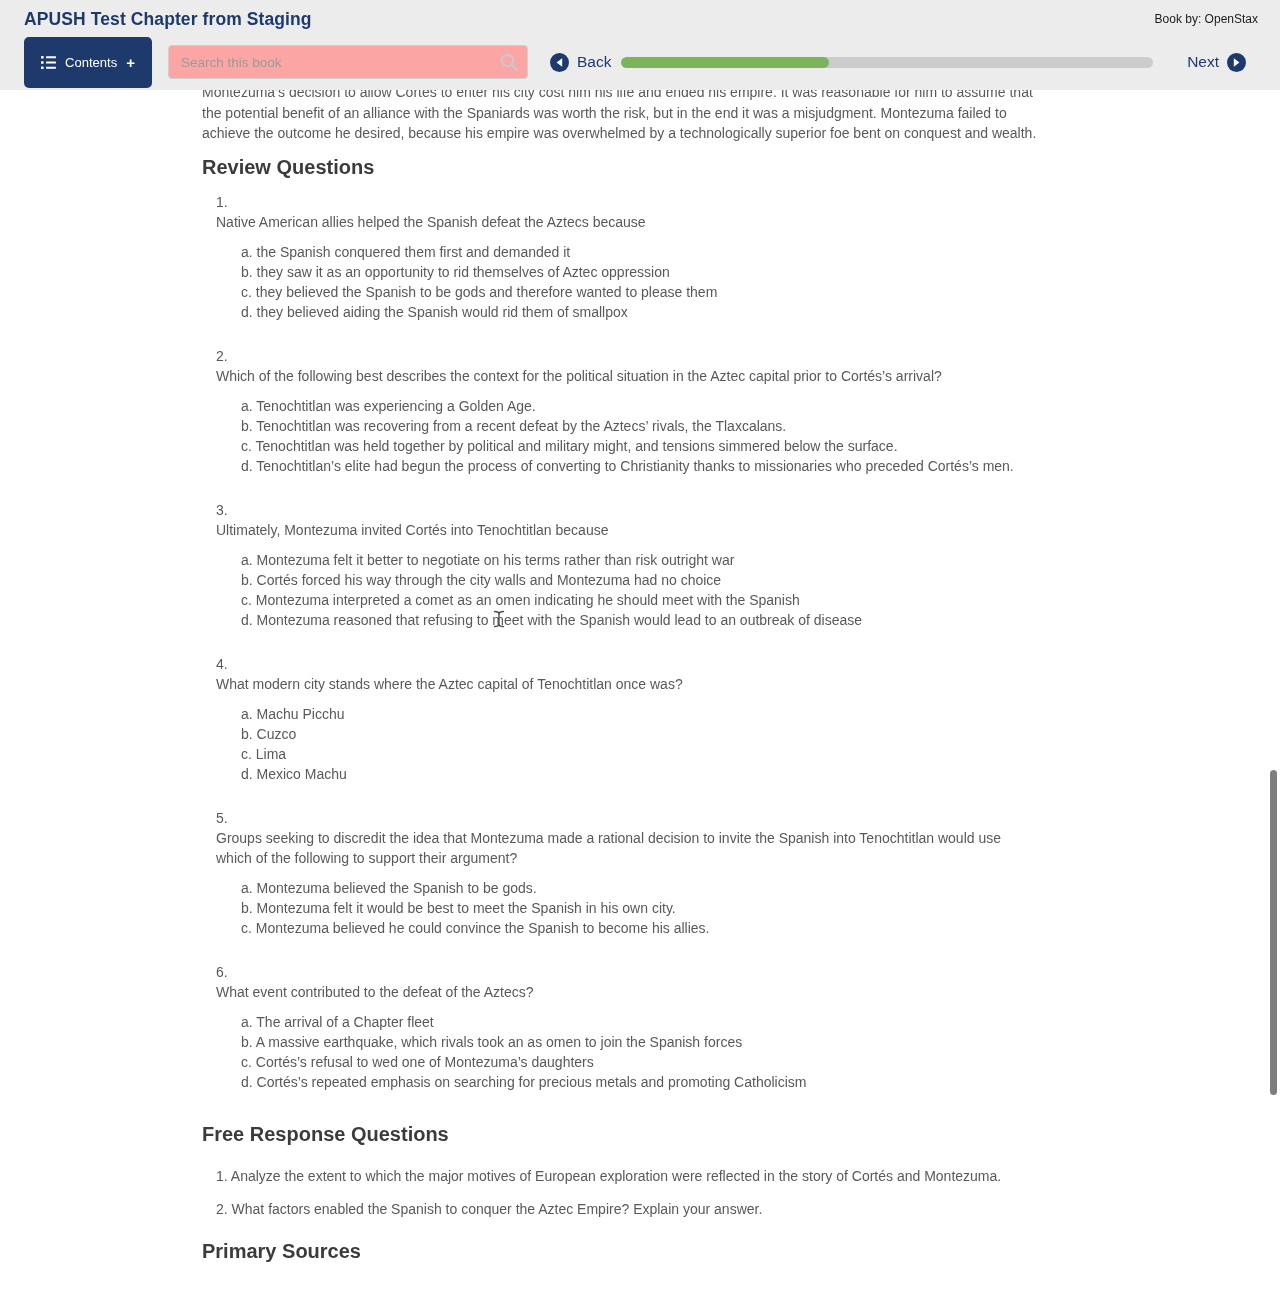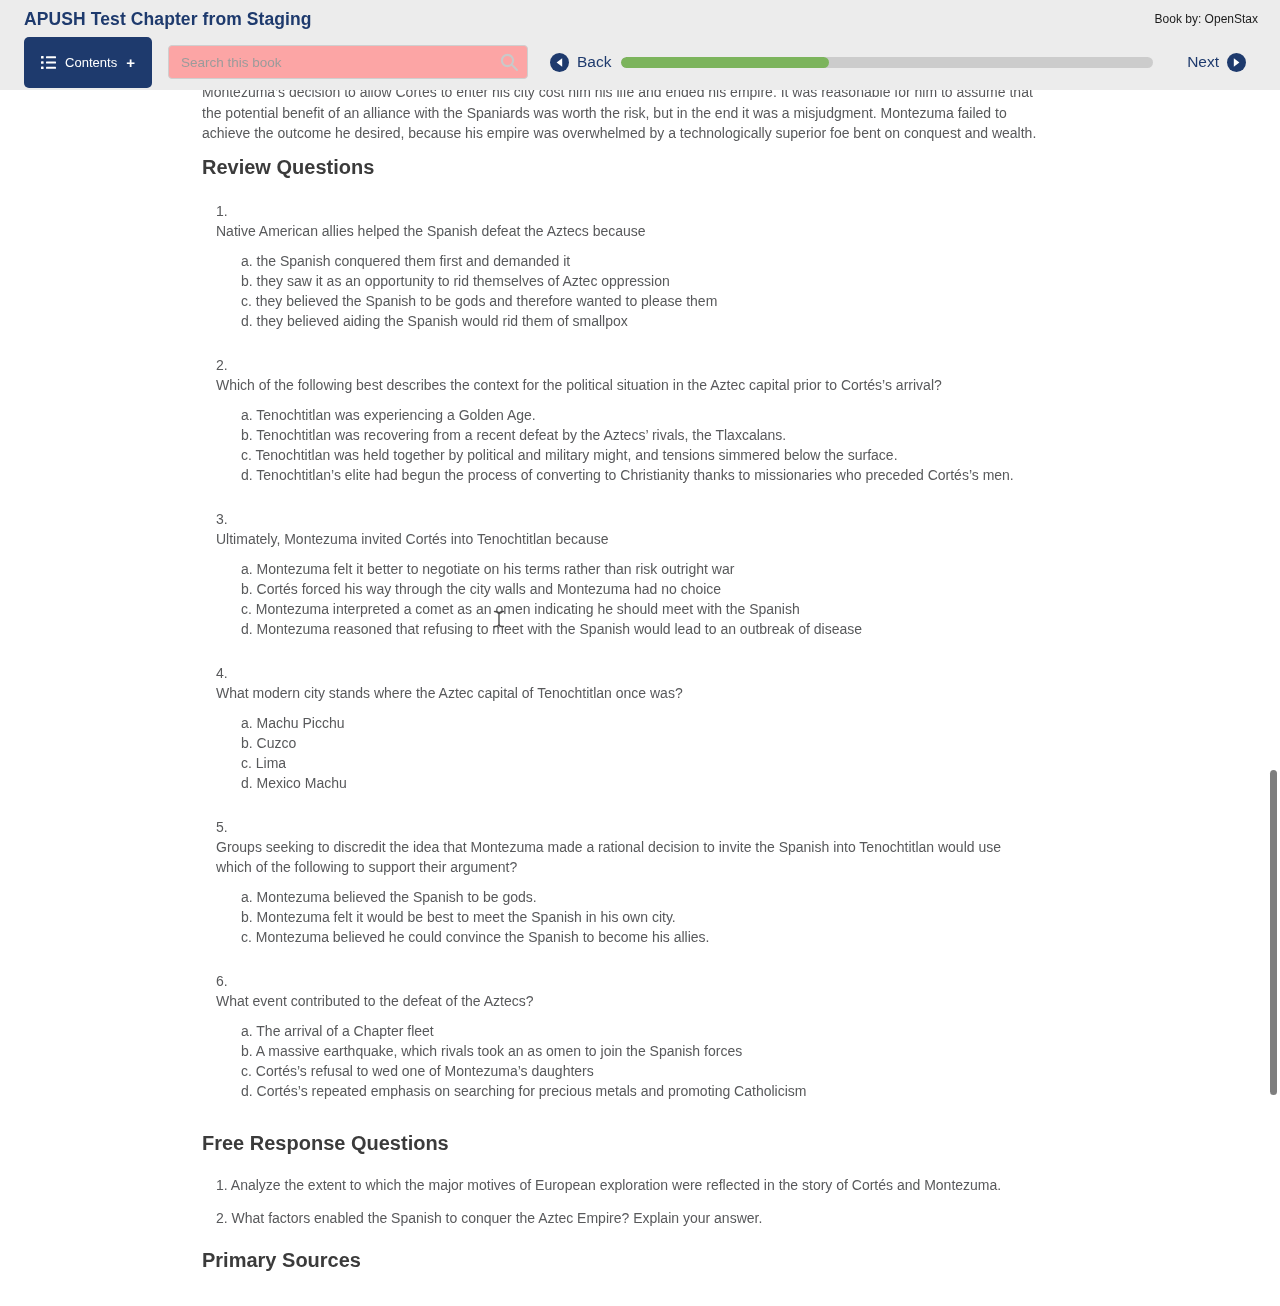--- a/index.html
+++ b/index.html
@@ -64,21 +64,21 @@
     height:100%; width:39%;
     background:var(--green,#7cb45c); border-radius:6px;
   }
   
   main article {
     position:absolute; top:82px; left:202px; width:836px; z-index:1;
     color:var(--body_text,#58595b); font-size:14px;
   }
   .intro { line-height:20.5px; }
   h2 { font-size:20px; font-weight:bold; color:var(--heading_text,#3b3b3b); }
-  h2.review-h { margin:12px 0 22px; }
+  h2.review-h { margin:12px 0 13px; }
   h2.frq-h { margin:31px 0 20px; }
   h2.ps-h { margin:21px 0 0; }
   .question { padding-left:14px; margin-bottom:24px; line-height:20px; }
   .q-num { line-height:20px; }
   .q-text { line-height:20px; max-width:822px; }
   .q-options { margin:10px 0 0 25px; }
   .q-option { line-height:20px; }
   .frq-item { padding-left:14px; margin-bottom:13px; line-height:20px; }
   
   .scroll-thumb {

